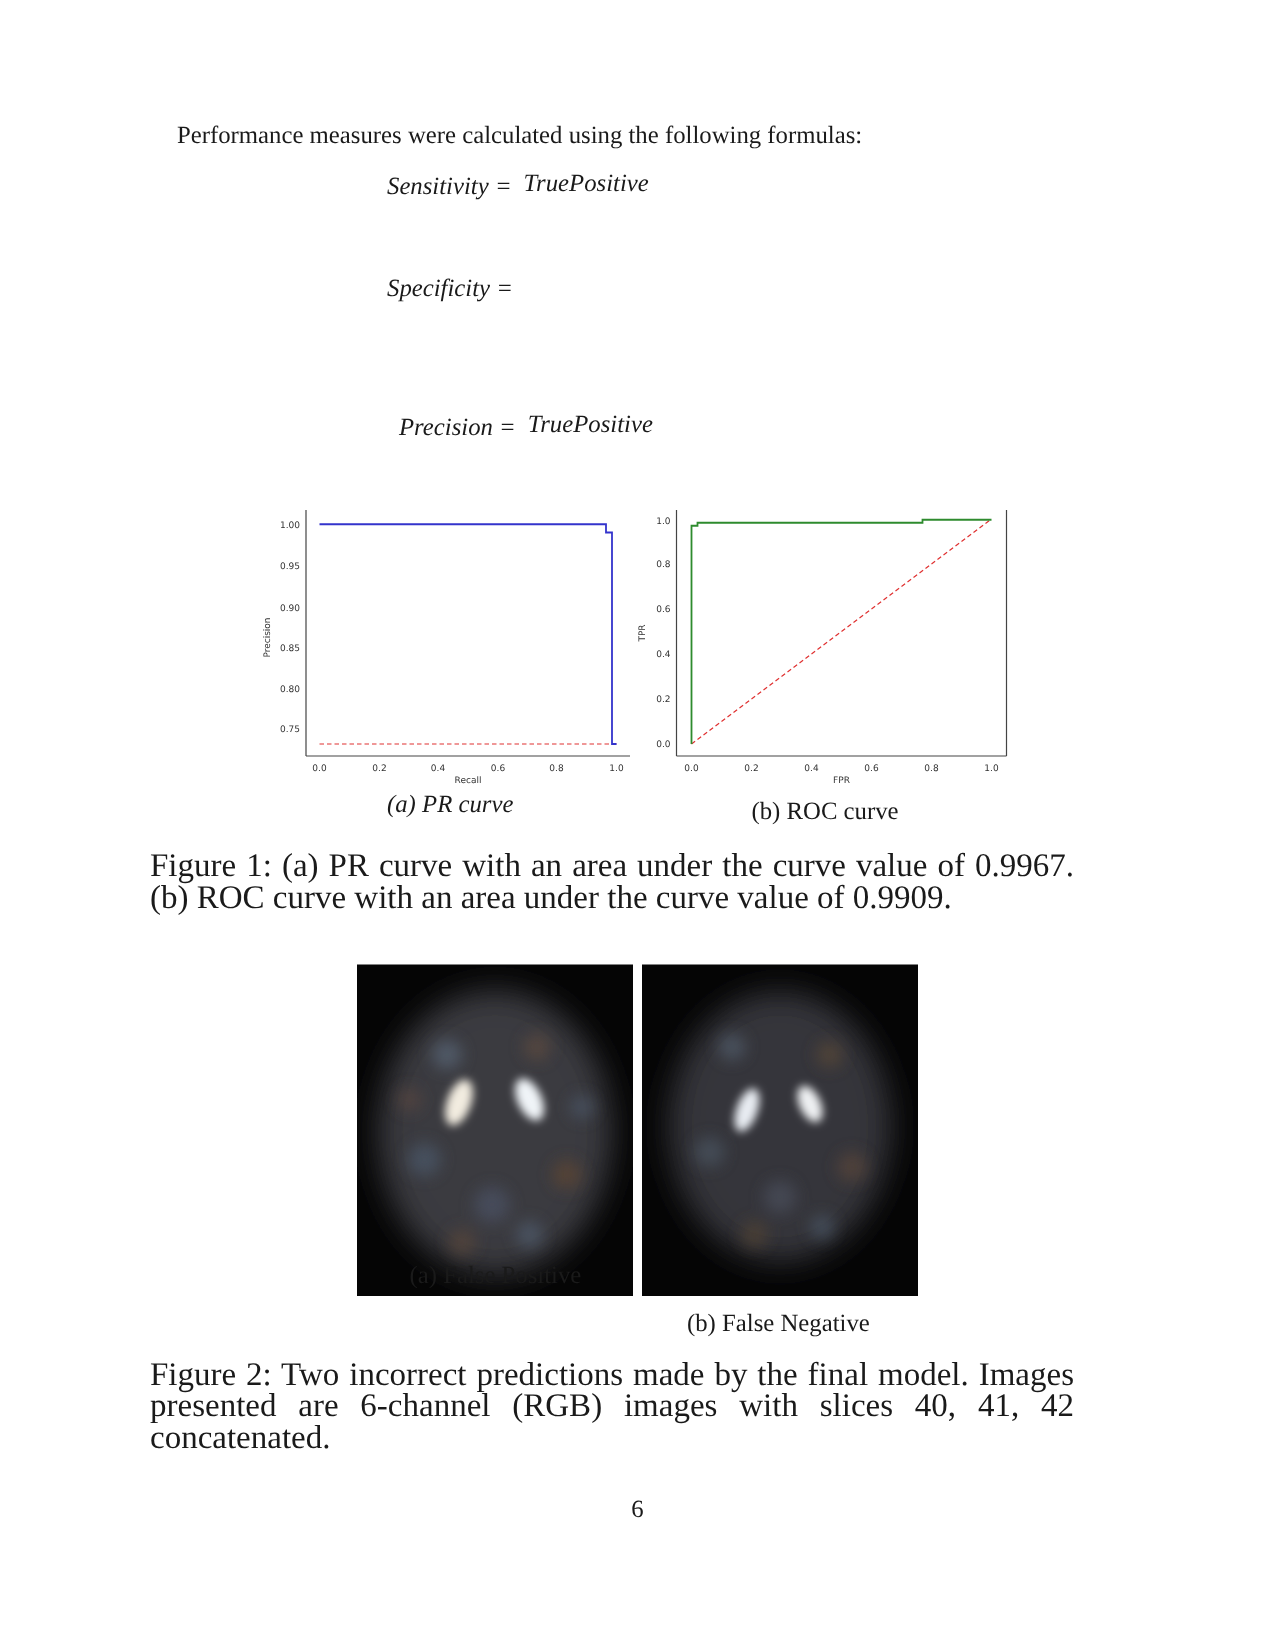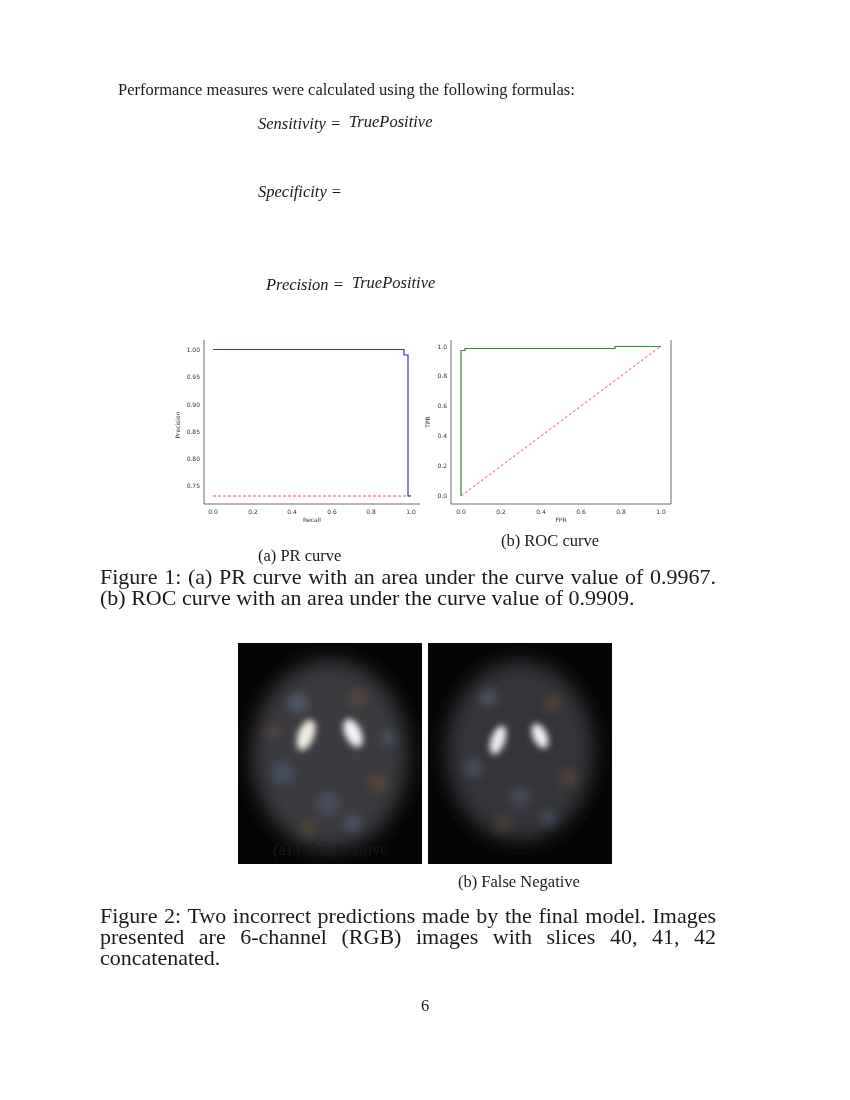--- a/index.html
+++ b/index.html
@@ -93,21 +93,21 @@
     <text class="tick" x="161" y="184" text-anchor="middle">0.6</text>
     <text class="tick" x="201" y="184" text-anchor="middle">0.8</text>
     <text class="tick" x="241" y="184" text-anchor="middle">1.0</text>
   </g>
   <text class="axlab" x="141" y="192" text-anchor="middle">FPR</text>
   <text class="axlab" x="10" y="92" text-anchor="middle" transform="rotate(-90 10 92)">TPR</text>
   <line x1="41" y1="166" x2="241" y2="16" stroke="#e03030" stroke-width="0.8" stroke-dasharray="3,2"></line>
   <polyline points="41,166 41,20.5 45,20.5 45,18.5 195,18.5 195,16.5 241,16.5" fill="none" stroke="#2e8b2e" stroke-width="1.2"></polyline>
 </svg>
 
-<div class="abs caption" style="left:258px; top:546px;">(a) PR curve</div>
+<div class="abs caption" style="left:258px; top:526px;font-style:italic;">(a) PR curve</div>
 <div class="abs caption" style="left:501px; top:531px;">(b) ROC curve</div>
 <div class="abs figcap" style="top:566px;">Figure 1: (a) PR curve with an area under the curve value of 0.9967. (b) ROC curve with an area under the curve value of 0.9909.</div>
 
 <div class="brain" style="left:238px; top:643px; width:184px; height:221px;">
   <svg width="184" height="221" viewBox="0 0 184 221">
     <defs>
       <filter id="b1" x="-30%" y="-30%" width="160%" height="160%">
           <feGaussianBlur stdDeviation="10"></feGaussianBlur>
         </filter>
       <filter id="b2" x="-50%" y="-50%" width="200%" height="200%">

